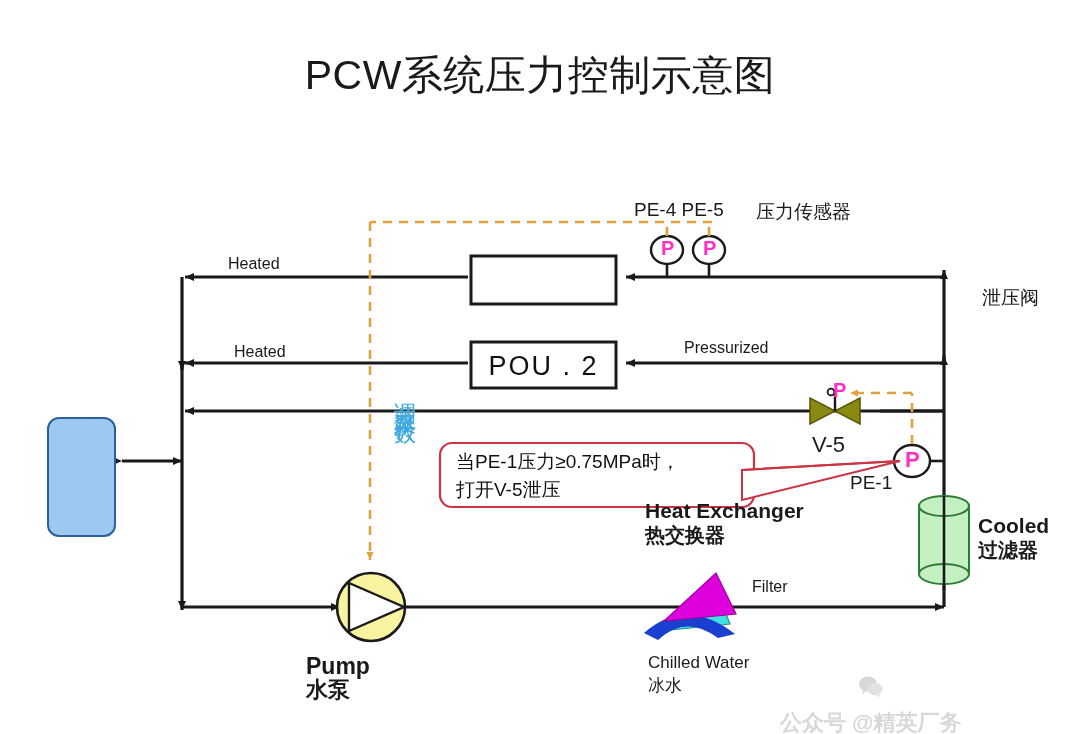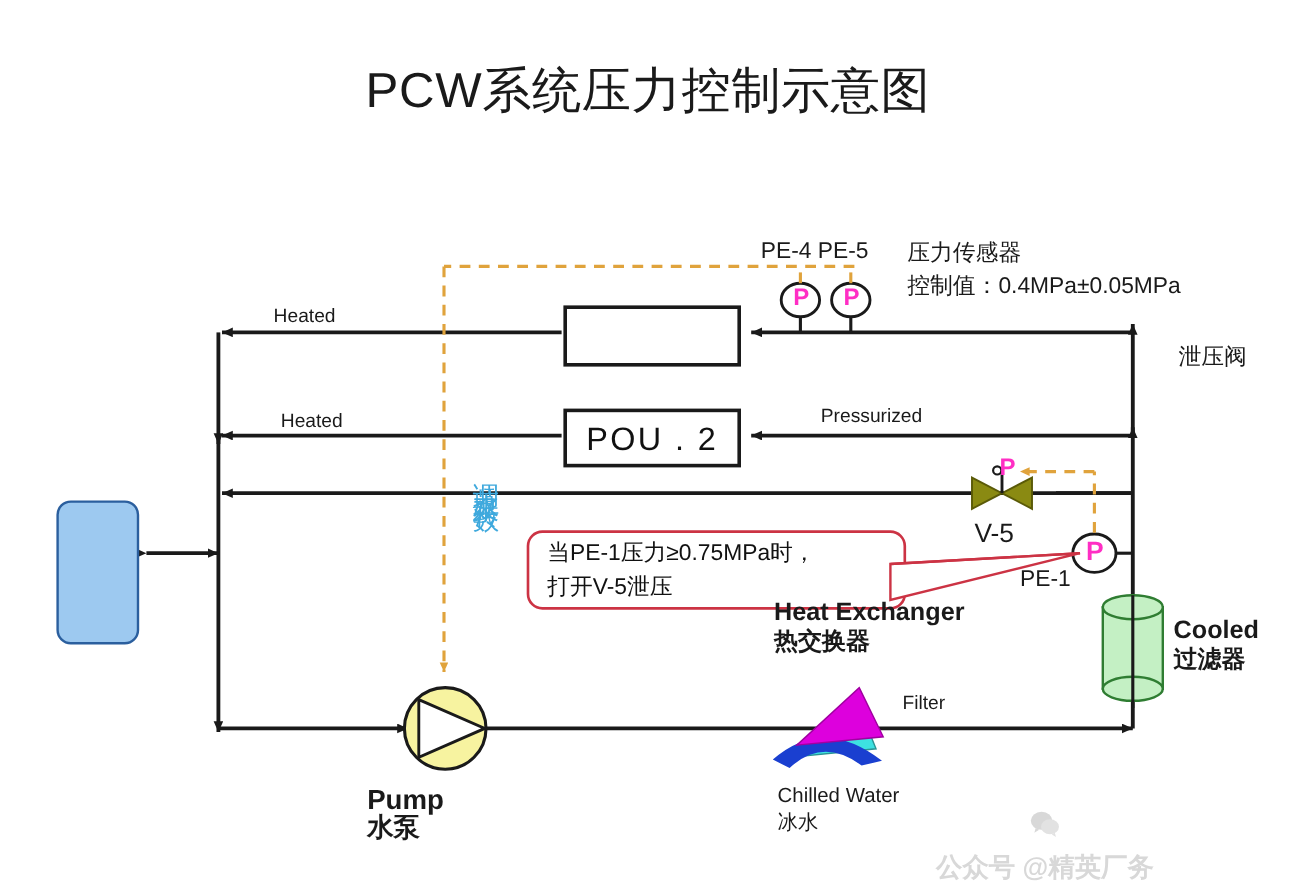--- a/index.html
+++ b/index.html
@@ -204,21 +204,20 @@
   <div class="pou-text" style="left:471px; top:351px; width:145px;text-align:center;">POU . 2</div>
 
 
   <div class="lbl lbl-en" style="left:228px; top:254px;">Heated</div>
   <div class="lbl lbl-en" style="left:234px; top:342px;">Heated</div>
   <div class="lbl lbl-en" style="left:684px; top:294px;margin-top:44px;">Pressurized</div>
   <div class="lbl lbl-en" style="left:752px; top:577px;">Filter</div>
 
   <div class="lbl lbl-pe" style="left:634px; top:198px;">PE-4 PE-5</div>
   <div class="lbl lbl-sensor" style="left:756px; top:200px;">压力传感器</div>
-  <div class="lbl lbl-sensor" style="left:756px; top:227px;">控制值：0.4MPa±0.05MPa</div>
 
   <div class="lbl" style="left:661px; top:236px; color:#ff2ec4; font-size:20px; font-weight:bold;">P</div>
   <div class="lbl" style="left:703px; top:236px; color:#ff2ec4; font-size:20px; font-weight:bold;">P</div>
   <div class="lbl" style="left:905px; top:447px; color:#ff2ec4; font-size:22px; font-weight:bold;">P</div>
   <div class="lbl" style="left:833px; top:378px; color:#ff2ec4; font-size:20px; font-weight:bold;">P</div>
 
   <div class="lbl lbl-pe" style="left:850px; top:471px;">PE-1</div>
   <div class="lbl" style="left:812px; top:432px; font-size:22px;">V-5</div>
   <div class="lbl lbl-cn" style="left:982px; top:286px;">泄压阀</div>
 

